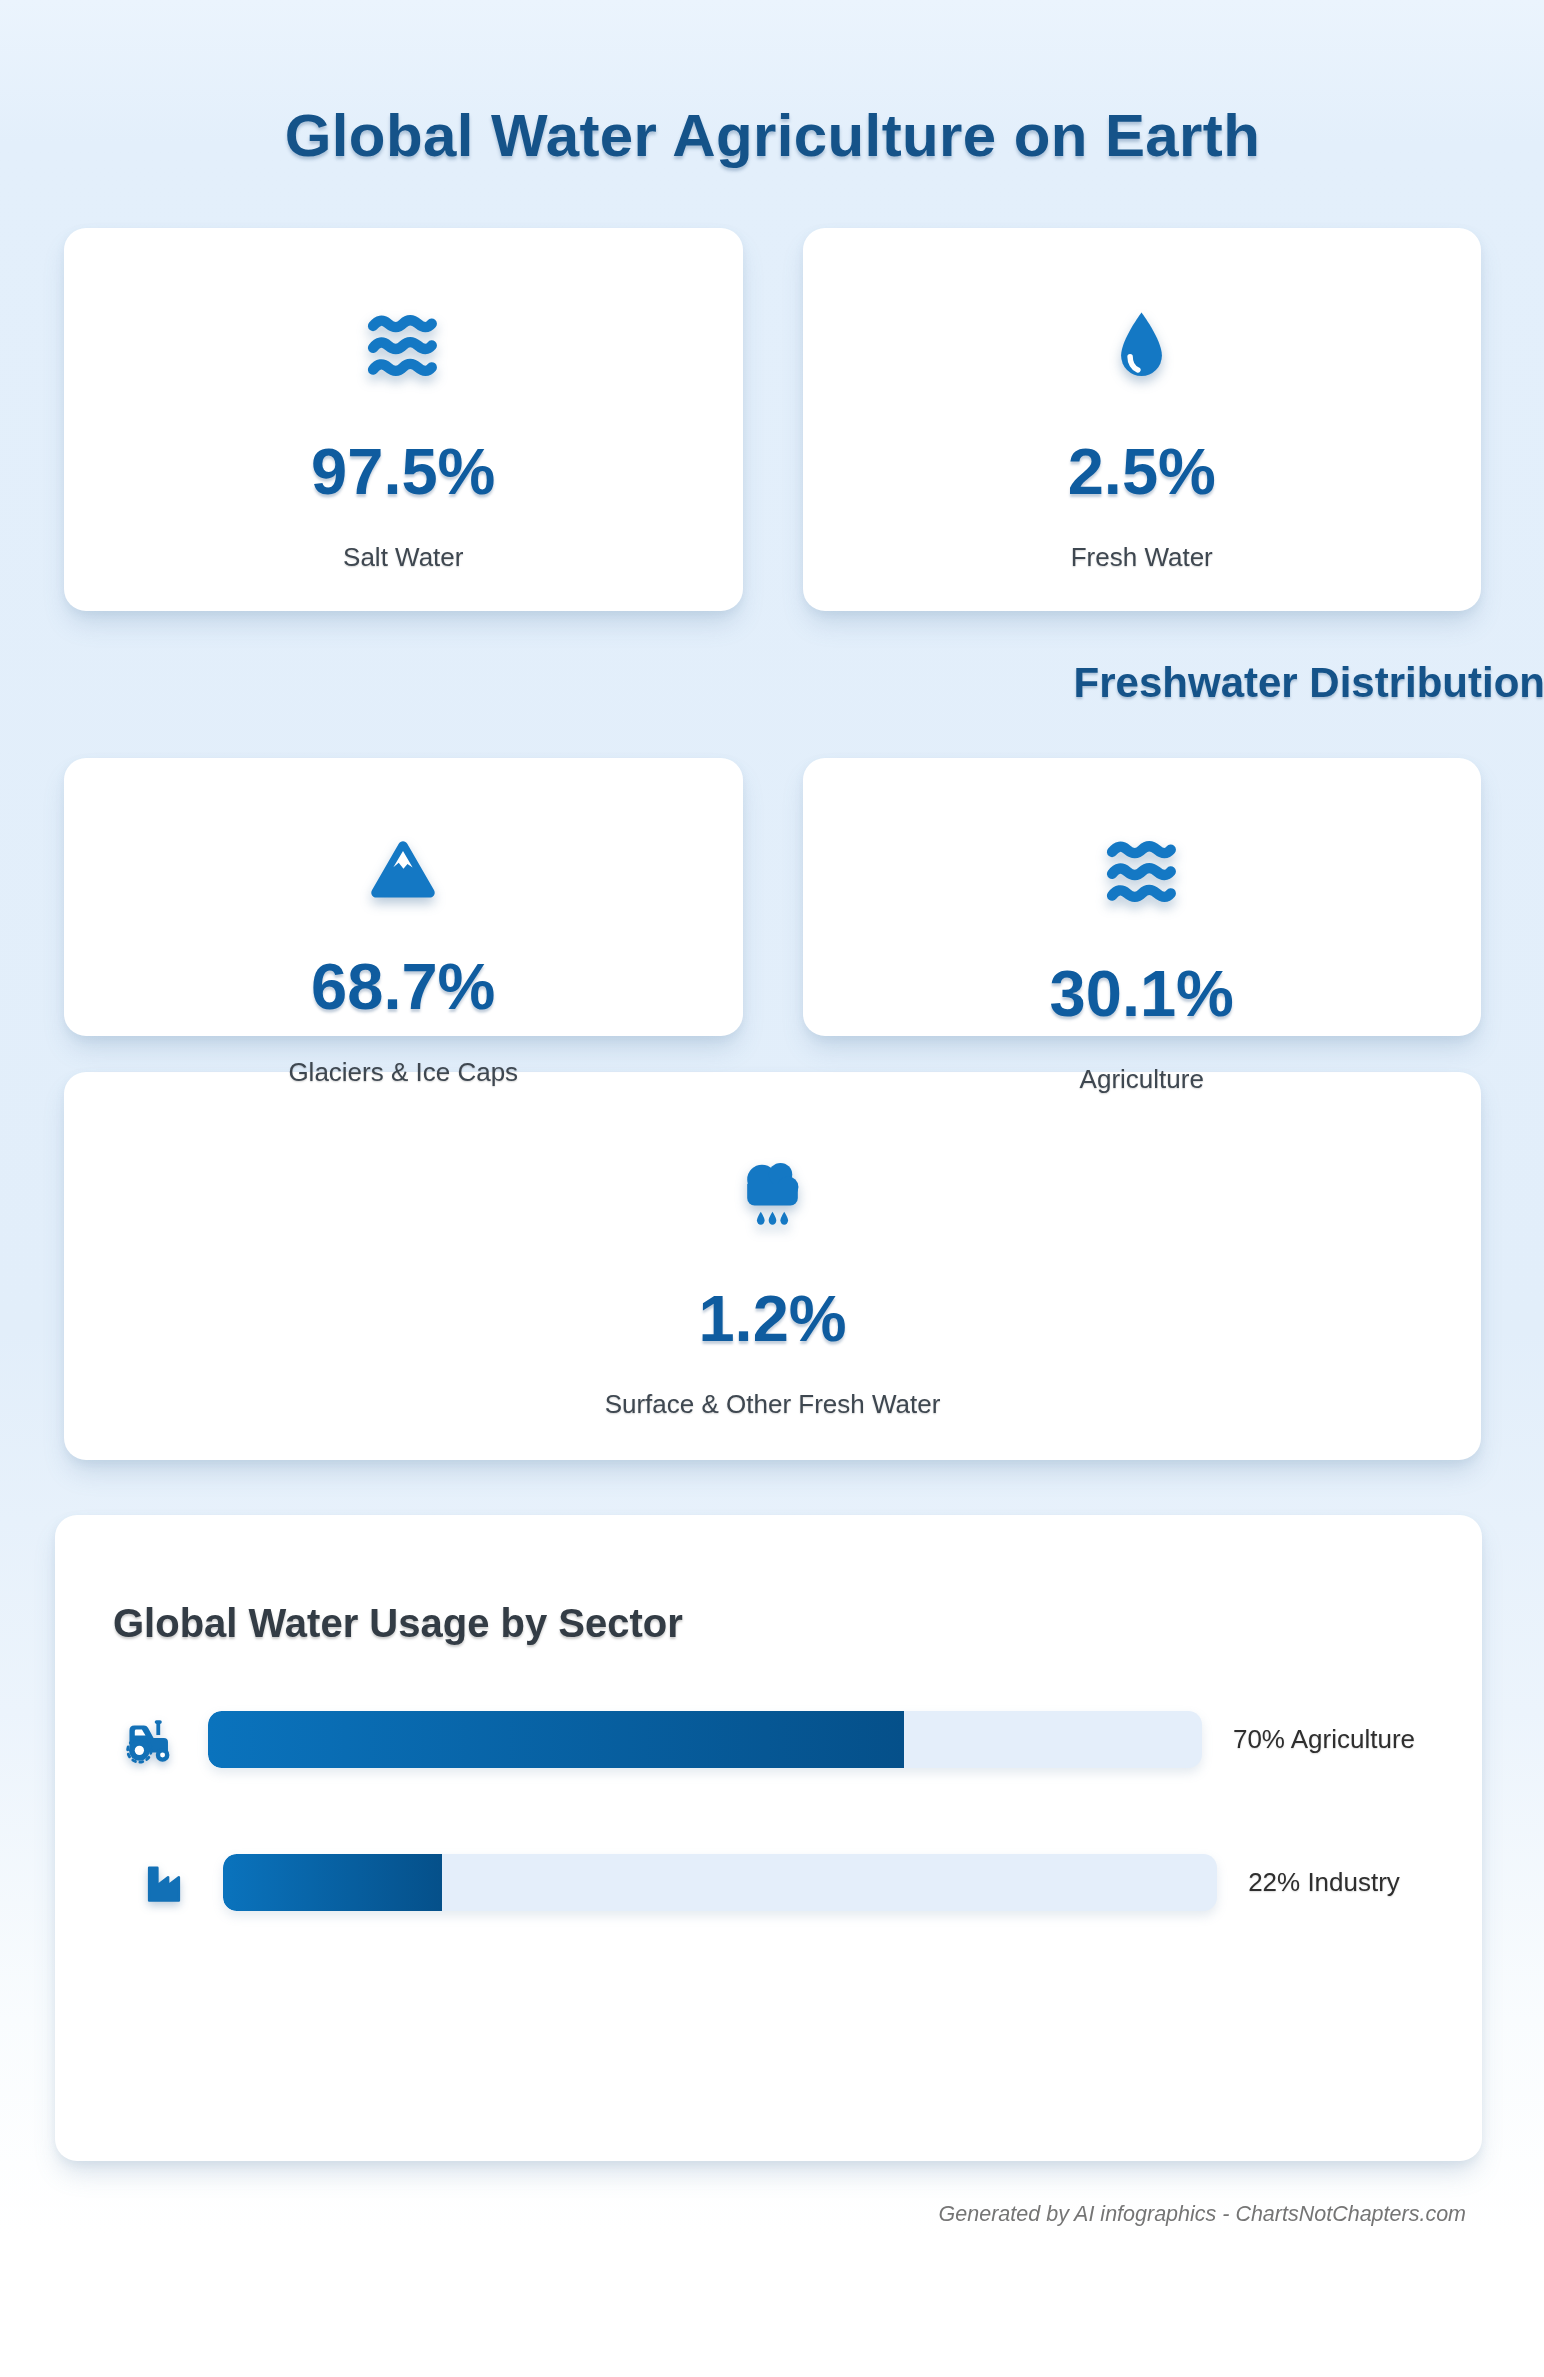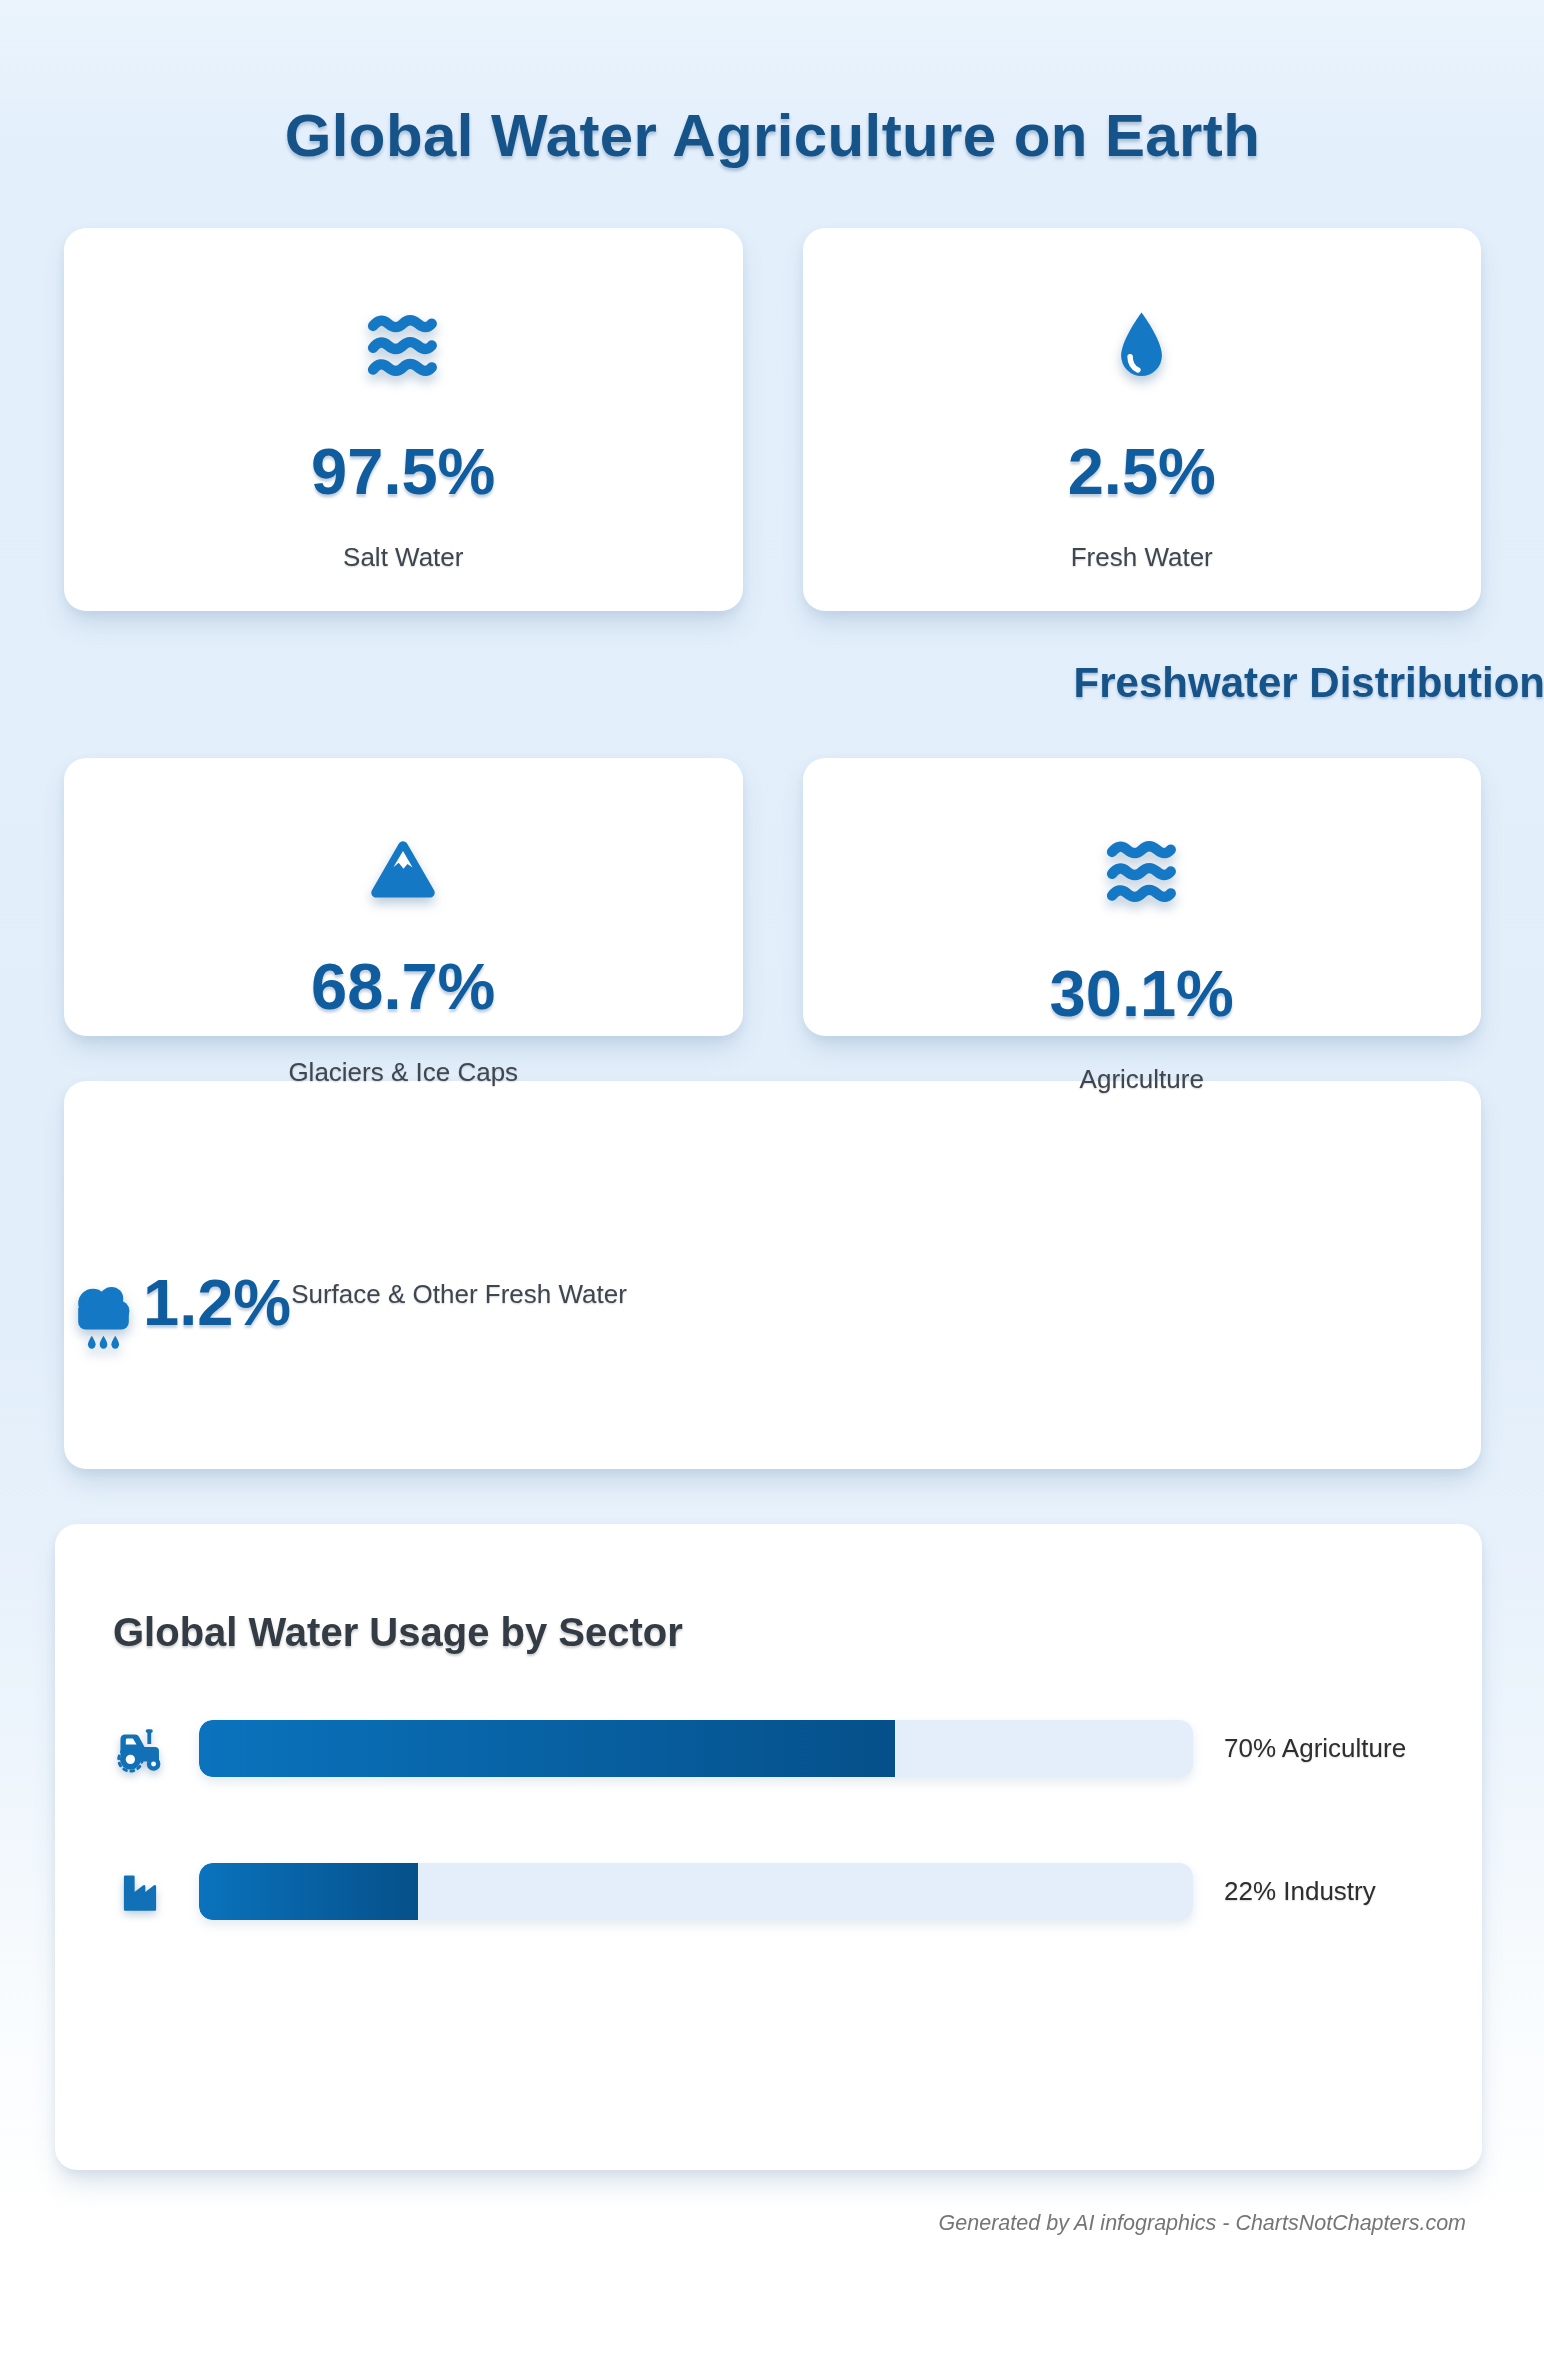--- a/index.html
+++ b/index.html
@@ -27,29 +27,29 @@
   }
   .value{
     margin-top:55px;font-size:65px;font-weight:bold;line-height:1;
     color:var(--value-blue);text-shadow:0 2.6px 2.6px rgba(15,60,110,.25);
   }
   .stat-label{margin-top:38px;font-size:26px;color:#3e4750;text-shadow:0 0.9px 1.7px rgba(0,0,0,.18);}
   .section-heading{
     margin:48px 0 0;text-align:right;font-size:42px;font-weight:bold;
     color:var(--heading-blue);text-shadow:0 1.7px 2.6px rgba(20,70,120,.28);
   }
-  .wide-card{margin:45px 64px 0;height:388px;display:flex;align-items:center;}
+  .wide-card{margin:36px 64px 0;height:388px;display:flex;flex-direction:column;align-items:center;}
   .wide-card .icon{margin-top:82px;}
   .usage-card{margin:55px 63px 0 55px;height:646px;box-sizing:border-box;padding:0 58px;}
   .usage-heading{
     margin:0;padding-top:86px;font-size:40px;font-weight:bold;color:#333c45;
     text-shadow:0 1.7px 2.6px rgba(0,0,0,.22);
   }
   .bars{margin-top:65px;}
-  .bar-row{display:flex;align-items:center;height:57px;margin-bottom:86px;}
+  .bar-row{display:flex;align-items:center;height:57px;margin-bottom:86px;justify-content:center;}
   .row-icon{
     width:53px;display:flex;justify-content:center;align-items:center;
     color:var(--row-icon-blue);filter:drop-shadow(0 4.3px 4.3px rgba(40,90,140,.3));
   }
   .track{
     margin-left:33px;width:994px;height:57px;border-radius:13.7px;overflow:hidden;
     background:var(--track);box-shadow:0 5.1px 10.3px rgba(120,150,180,.20);
   }
   .fill{
     height:100%;border-radius:13.7px 0 0 13.7px;

